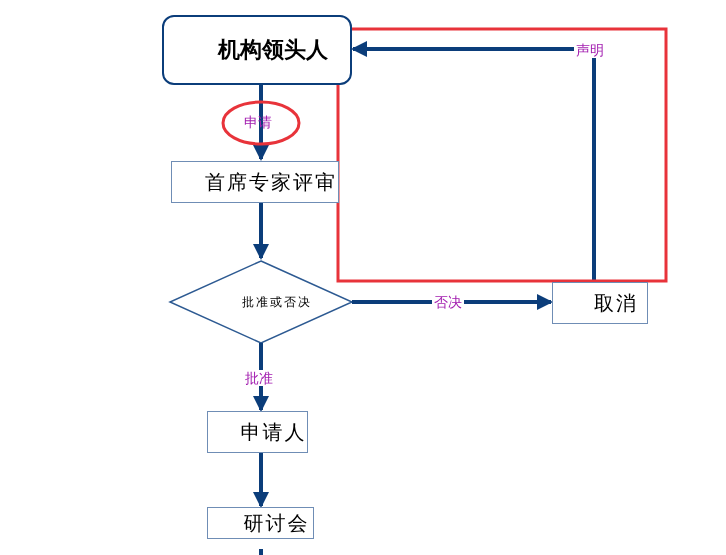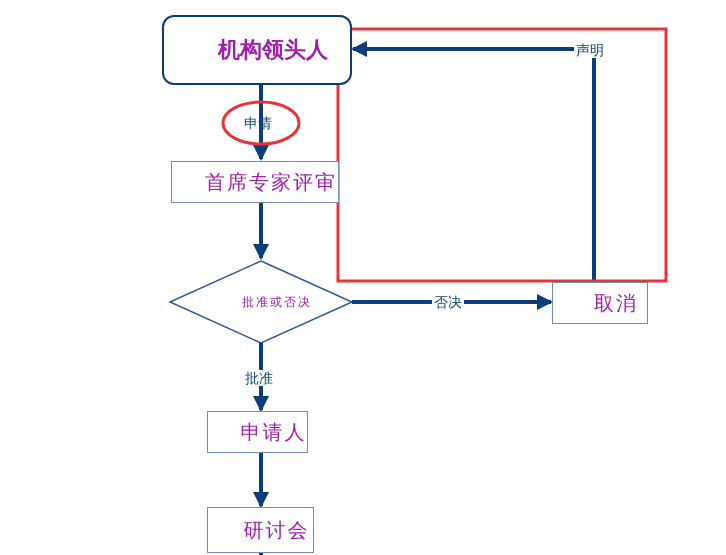--- a/index.html
+++ b/index.html
@@ -1,23 +1,23 @@
 <!DOCTYPE html>
 <html><head>
 <meta charset="utf-8">
 <style>
   html, body { margin: 0; padding: 0; }
   body { width: 726px; height: 555px; background: #ffffff; position: relative; overflow: hidden;
          font-family: "DejaVu Sans", sans-serif; }
   .node { position: absolute; box-sizing: border-box; display: flex; align-items: center; justify-content: center;
-          color: #a21caf; background: #fff; white-space: nowrap; padding-left: 32px; }
+          color: #000000; background: #fff; white-space: nowrap; padding-left: 32px; }
   .top-node { left: 162px; top: 15px; width: 190px; height: 70px; border: 2px solid #0b3d7a; border-radius: 12px;
               font-size: 22px; font-weight: bold; }
   .rect-node { border: 1.5px solid #6f8db5; font-size: 20px; letter-spacing: 2px; }
-  .edge-label { position: absolute; font-size: 14px; color: #0c4a6e; background: #fff; padding: 0 2px; line-height: 16px; }
+  .edge-label { position: absolute; font-size: 14px; color: #a21caf; background: #fff; padding: 0 2px; line-height: 16px; }
   svg { position: absolute; left: 0; top: 0; }
 </style>
 </head>
 <body>
 
 <svg width="726" height="555">
   <defs>
     <marker id="arr" markerWidth="10" markerHeight="10" refX="8" refY="5" orient="auto" markerUnits="userSpaceOnUse">
       <path d="M0,0 L10,5 L0,10 z" fill="#0b3d7a"></path>
     </marker>
@@ -50,18 +50,18 @@
 <div class="node top-node">机构领头人</div>
 
 <div class="node rect-node" style="left:171px; top:161px; width:168px; height:42px;">首席专家评审</div>
 
 <div class="node" style="left:195px; top:288px; width:132px; height:28px; background:transparent; font-size:12px; letter-spacing:2px;">批准或否决</div>
 
 <div class="node rect-node" style="left:552px; top:282px; width:96px; height:42px;">取消</div>
 
 <div class="node rect-node" style="left:207px; top:411px; width:101px; height:42px;">申请人</div>
 
-<div class="node rect-node" style="left:207px; top:507px; width:107px; height:46px;">研讨会</div>
+<div class="node rect-node" style="left:207px; top:507px; width:107px; height:32px;">研讨会</div>
 
-<div class="edge-label" style="left:242px; top:115px; background:transparent;">申请</div>
+<div class="edge-label" style="left:242px; top:115px; background:transparent;font-family:Liberation Serif, serif;">申请</div>
 <div class="edge-label" style="left:432px; top:294px;">否决</div>
 <div class="edge-label" style="left:243px; top:370px;">批准</div>
 <div class="edge-label" style="left:574px; top:42px;">声明</div>
 
 </body></html>

